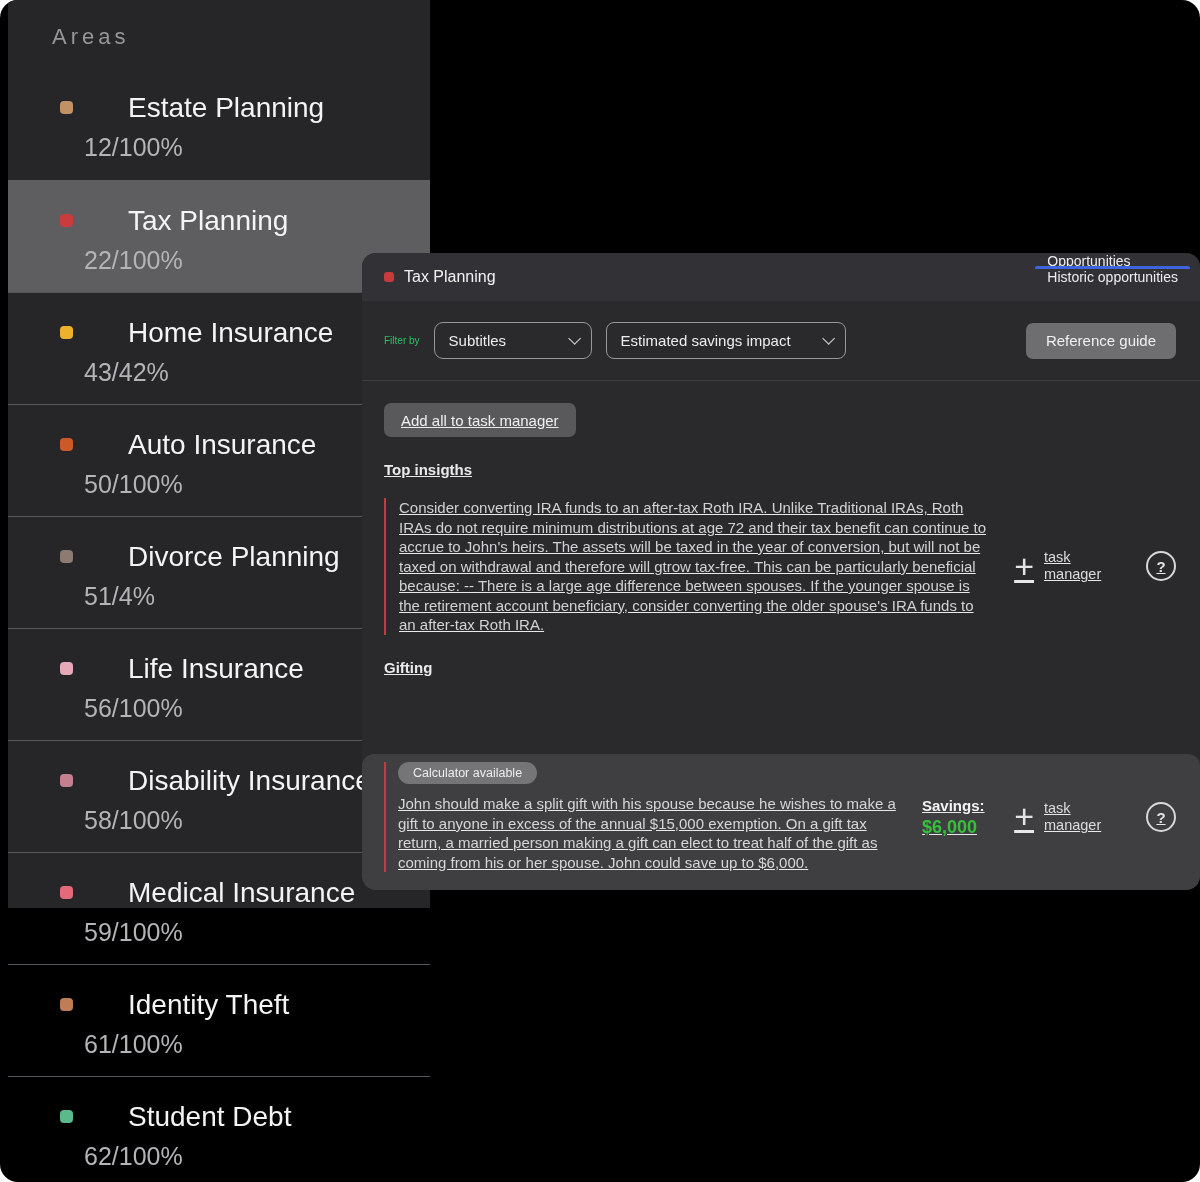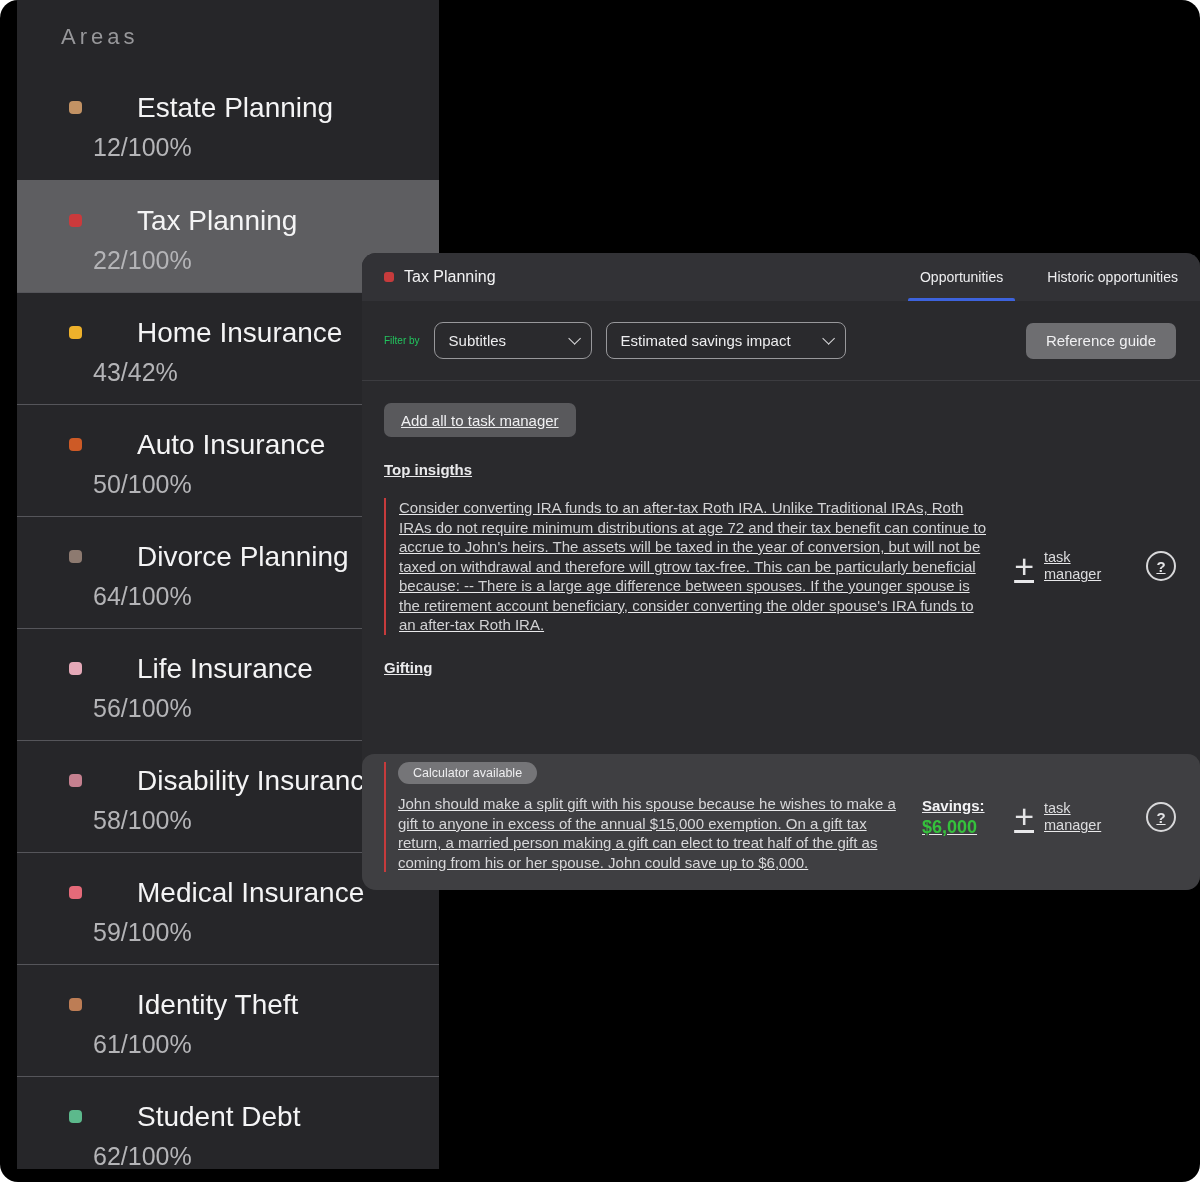--- a/index.html
+++ b/index.html
@@ -3,21 +3,21 @@
 <meta charset="utf-8">
 <style>
   html,body{margin:0;padding:0;background:#ffffff;}
   *{box-sizing:border-box;font-family:"Liberation Sans","DejaVu Sans",sans-serif;}
   .screen{
     position:relative;width:1200px;height:1182px;background:#000;
     border-radius:18px;overflow:hidden;
   }
   
   .sidebar{
-    position:absolute;left:17px;top:0;width:422px;height:1169px;
+    position:absolute;left:8px;top:0;width:422px;height:908px;
     background:#262629;color:#ececee;z-index:1;
   }
   .sidebar-title{
     margin:24px 0 0 44px;font-size:22px;letter-spacing:4px;color:#97979a;
     font-weight:400;
   }
   .area-list{margin-top:18px;}
   .area-item{
     position:relative;height:112px;padding:26px 0 0 76px;cursor:pointer;
   }
@@ -34,21 +34,21 @@
     position:absolute;left:362px;top:253px;width:838px;height:637px;
     background:#2a2a2d;border-radius:14px;z-index:2;color:#e9e9eb;
     display:flex;flex-direction:column;overflow:hidden;
   }
   .panel-header{
     height:48px;background:#323236;display:flex;align-items:center;
     padding-left:22px;flex:none;
   }
   .panel-title-dot{width:10px;height:10px;border-radius:3px;background:var(--red_accent);margin-right:10px;}
   .panel-title{font-size:16px;color:#f2f2f3;}
-  .tabs{margin-left:auto;display:flex;height:100%;}
+  .tabs{margin-left:auto;display:flex;height:100%;flex-direction:column;}
   .tab{
     display:flex;align-items:center;padding:0 22px;font-size:14px;color:#eeeef0;
     cursor:pointer;position:relative;
   }
   .tab.active::after{
     content:"";position:absolute;left:10px;right:10px;bottom:0;height:3px;
     background:var(--tab_blue);border-radius:2px 2px 0 0;
   }
   .filter-row{
     height:80px;display:flex;align-items:center;padding:0 24px 0 22px;
@@ -139,21 +139,21 @@
 
       <div class="area-item">
         <span class="area-dot" style="background: rgb(205, 90, 38);"></span>
         <div class="area-name">Auto Insurance</div>
         <div class="area-progress">50/100%</div>
       </div>
 
       <div class="area-item">
         <span class="area-dot" style="background: rgb(141, 122, 112);"></span>
         <div class="area-name">Divorce Planning</div>
-        <div class="area-progress">64/100%</div>
+        <div class="area-progress">51/4%</div>
       </div>
 
       <div class="area-item">
         <span class="area-dot" style="background: rgb(229, 169, 184);"></span>
         <div class="area-name">Life Insurance</div>
         <div class="area-progress">56/100%</div>
       </div>
 
       <div class="area-item">
         <span class="area-dot" style="background: rgb(197, 128, 143);"></span>

